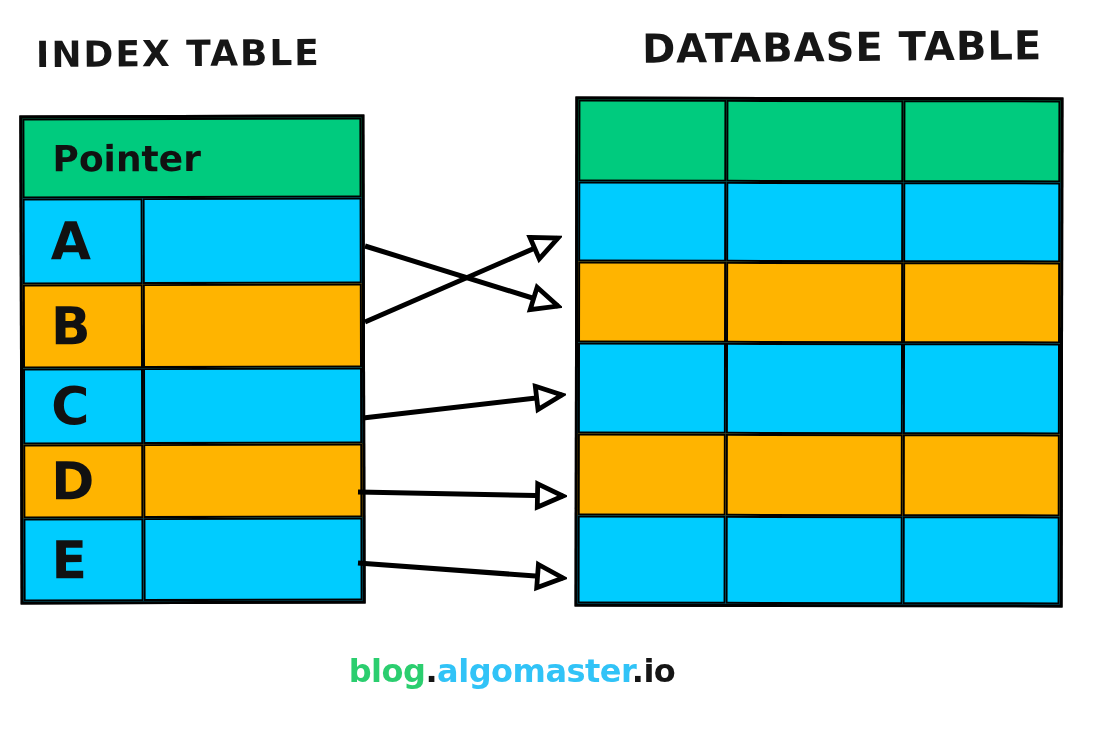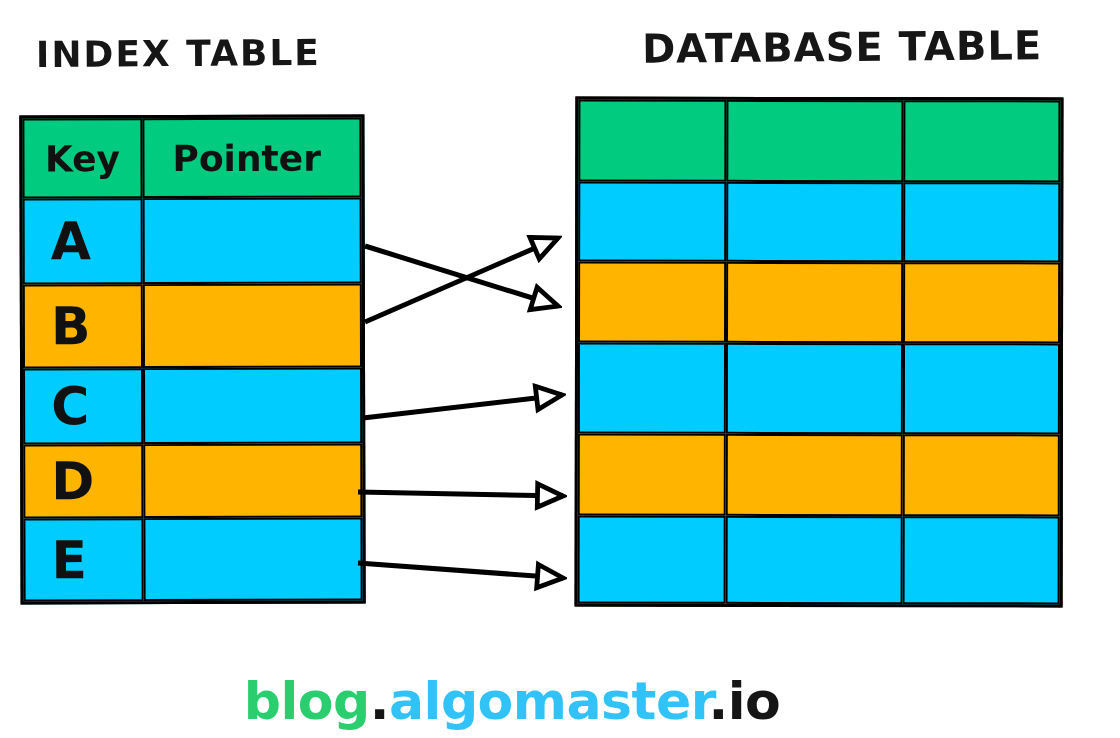--- a/index.html
+++ b/index.html
@@ -31,38 +31,37 @@
   .db-table{left:575px;top:97px;width:488px;transform:rotate(0.1deg);}
   .db-col1{width:148px;}
   .db-col2{width:177px;}
   .db-col3{flex:1;}
   .db-r1{height:82px;}.db-r2{height:80px;}.db-r3{height:81px;}
   .db-r4{height:91px;}.db-r5{height:82px;}.db-r6{height:88px;}
   
   .arrows{position:absolute;left:0;top:0;width:1120px;height:738px;pointer-events:none;}
   
   .footer{
-    position:absolute;left:0;top:671px;width:1024px;text-align:center;
-    font-size:52px;font-weight:700;letter-spacing:-0.5px;white-space:nowrap;
+    position:absolute;left:0;top:652px;width:1024px;text-align:center;
+    font-size:32px;font-weight:700;letter-spacing:-0.5px;white-space:nowrap;
   }
   .seg-green{color:#2BCE6F;}
   .seg-cyan{color:#31C3F7;}
   .seg-dark{color:#151515;}
 </style>
 </head>
 <body>
 
 <div class="canvas">
 
   <div class="title title-index">INDEX TABLE</div>
   <div class="title title-db">DATABASE TABLE</div>
 
   <div class="tbl index-table">
     <div class="trow hdr-row">
-      <div class="tcell key-cell c-green">Key</div>
       <div class="tcell pointer-cell c-green">Pointer</div>
     </div>
     <div class="trow row-a">
       <div class="tcell key-cell c-cyan">
           <span class="key-letter">A</span>
         </div>
       <div class="tcell pointer-cell c-cyan"></div>
     </div>
     <div class="trow row-b">
       <div class="tcell key-cell c-orange">

